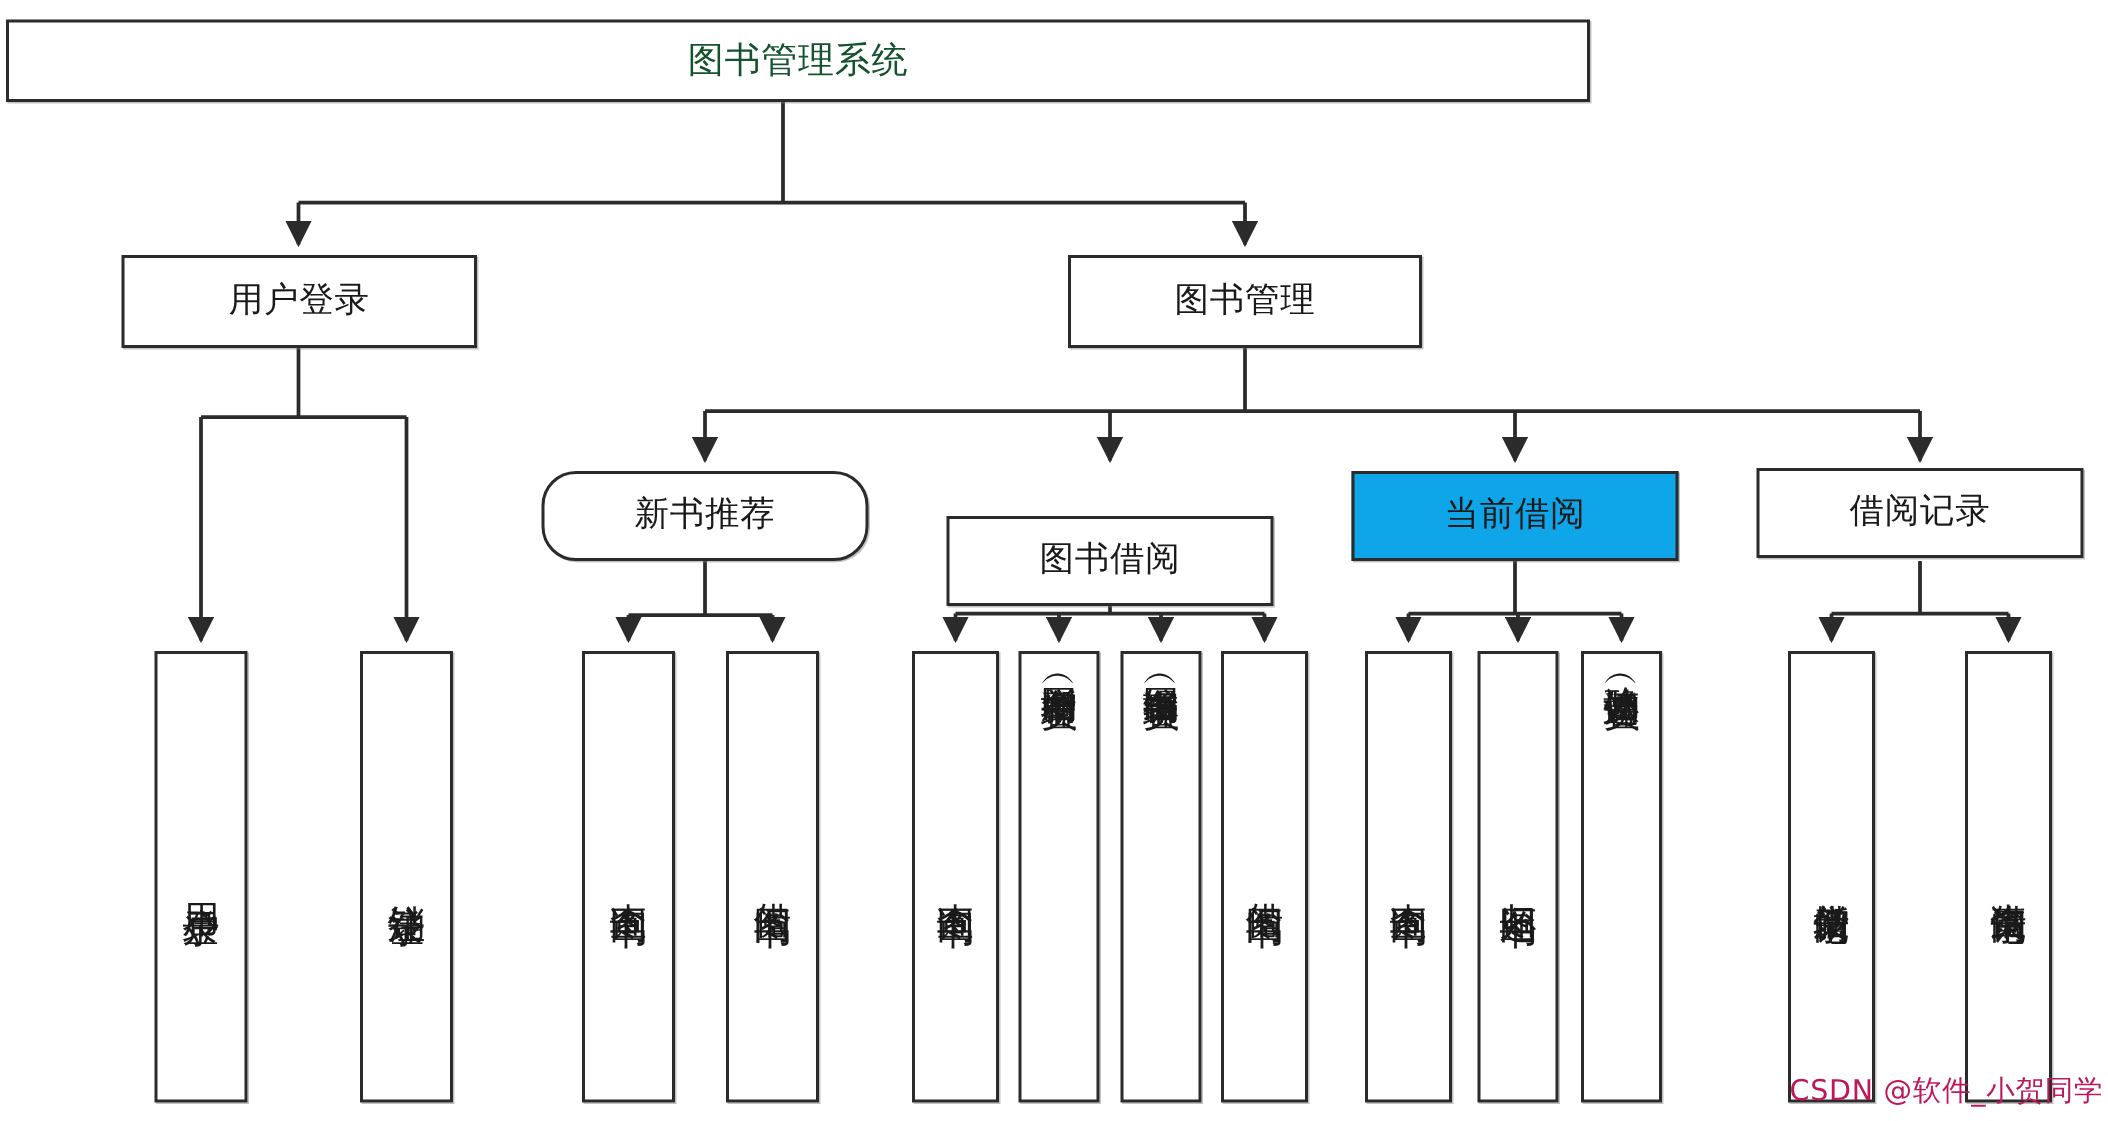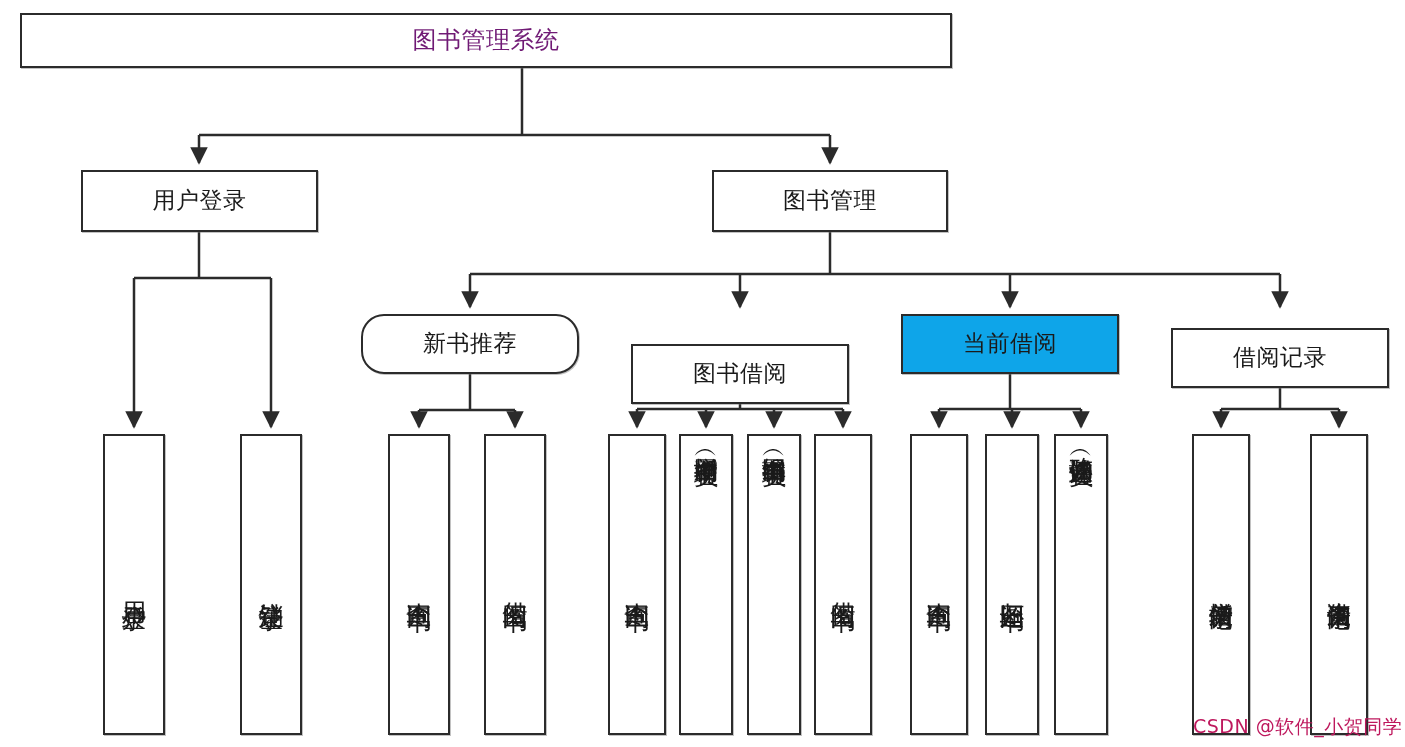--- a/index.html
+++ b/index.html
@@ -126,41 +126,41 @@
       <path d="M 1012 409 L 1012 427" marker-end="url(#arrow)"></path>
       <path d="M 1081 409 L 1081 427" marker-end="url(#arrow)"></path>
 
       <path d="M 1280 374 L 1280 409"></path>
       <path d="M 1221 409 L 1339 409"></path>
       <path d="M 1221 409 L 1221 427" marker-end="url(#arrow)"></path>
       <path d="M 1339 409 L 1339 427" marker-end="url(#arrow)"></path>
     </g>
   </svg>
 
-  <div class="node horiz root" style="left: 20px; top: 13px; width: 932px; height: 55px; border-color: rgb(43, 43, 43); background: rgb(255, 255, 255); color: #701a75;">
+  <div class="node horiz root" style="left: 4px; top: 13px; width: 1056px; height: 55px; border-color: rgb(43, 43, 43); background: rgb(255, 255, 255); color: #14532d;">
     <span class="lbl">图书管理系统</span>
   </div>
 
   <div class="node horiz" style="left: 81px; top: 170px; width: 237px; height: 62px; border-color: rgb(43, 43, 43); background: rgb(255, 255, 255); color: rgb(26, 26, 26);">
     <span class="lbl">用户登录</span>
   </div>
   <div class="node horiz" style="left: 712px; top: 170px; width: 236px; height: 62px; border-color: rgb(43, 43, 43); background: rgb(255, 255, 255); color: rgb(26, 26, 26);">
     <span class="lbl">图书管理</span>
   </div>
 
   <div class="node horiz" style="left: 361px; top: 314px; width: 218px; height: 60px; border-color: rgb(43, 43, 43); background: rgb(255, 255, 255); color: rgb(26, 26, 26); border-radius: 23px;">
     <span class="lbl">新书推荐</span>
   </div>
   <div class="node horiz" style="left: 631px; top: 314px; width: 218px; height: 60px; border-color: rgb(43, 43, 43); background: rgb(255, 255, 255); color: rgb(26, 26, 26); margin-top: 30px;">
     <span class="lbl">图书借阅</span>
   </div>
   <div class="node horiz" style="left: 901px; top: 314px; width: 218px; height: 60px; border-color: rgb(43, 43, 43); background: #0ea5e9; color: rgb(26, 26, 26);">
     <span class="lbl">当前借阅</span>
   </div>
-  <div class="node horiz" style="left: 1171px; top: 328px; width: 218px; height: 60px; border-color: rgb(43, 43, 43); background: rgb(255, 255, 255); color: rgb(26, 26, 26);">
+  <div class="node horiz" style="left: 1171px; top: 312px; width: 218px; height: 60px; border-color: rgb(43, 43, 43); background: rgb(255, 255, 255); color: rgb(26, 26, 26);">
     <span class="lbl">借阅记录</span>
   </div>
 
   <div class="node vert centered" style="left: 103px; top: 434px; width: 62px; height: 301px; border-color: rgb(43, 43, 43); background: rgb(255, 255, 255); color: rgb(26, 26, 26);">
     <span class="lbl">用户登录</span>
   </div>
   <div class="node vert centered" style="left: 240px; top: 434px; width: 62px; height: 301px; border-color: rgb(43, 43, 43); background: rgb(255, 255, 255); color: rgb(26, 26, 26);">
     <span class="lbl">注销登录</span>
   </div>
   <div class="node vert centered" style="left: 388px; top: 434px; width: 62px; height: 301px; border-color: rgb(43, 43, 43); background: rgb(255, 255, 255); color: rgb(26, 26, 26);">

